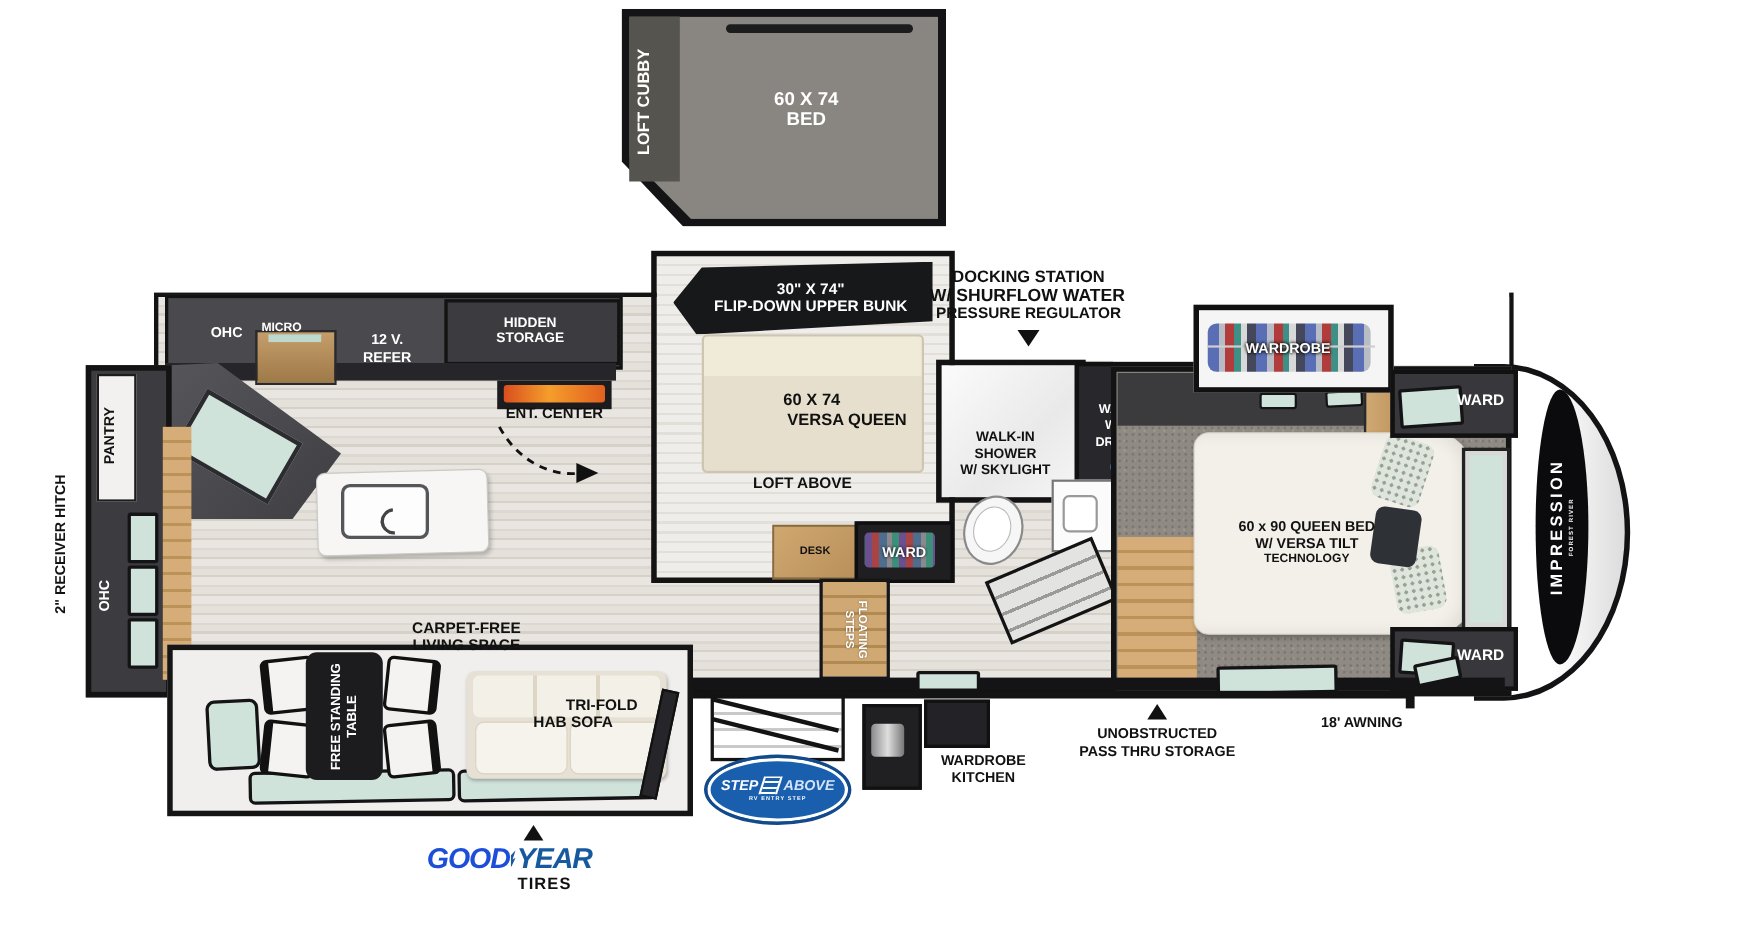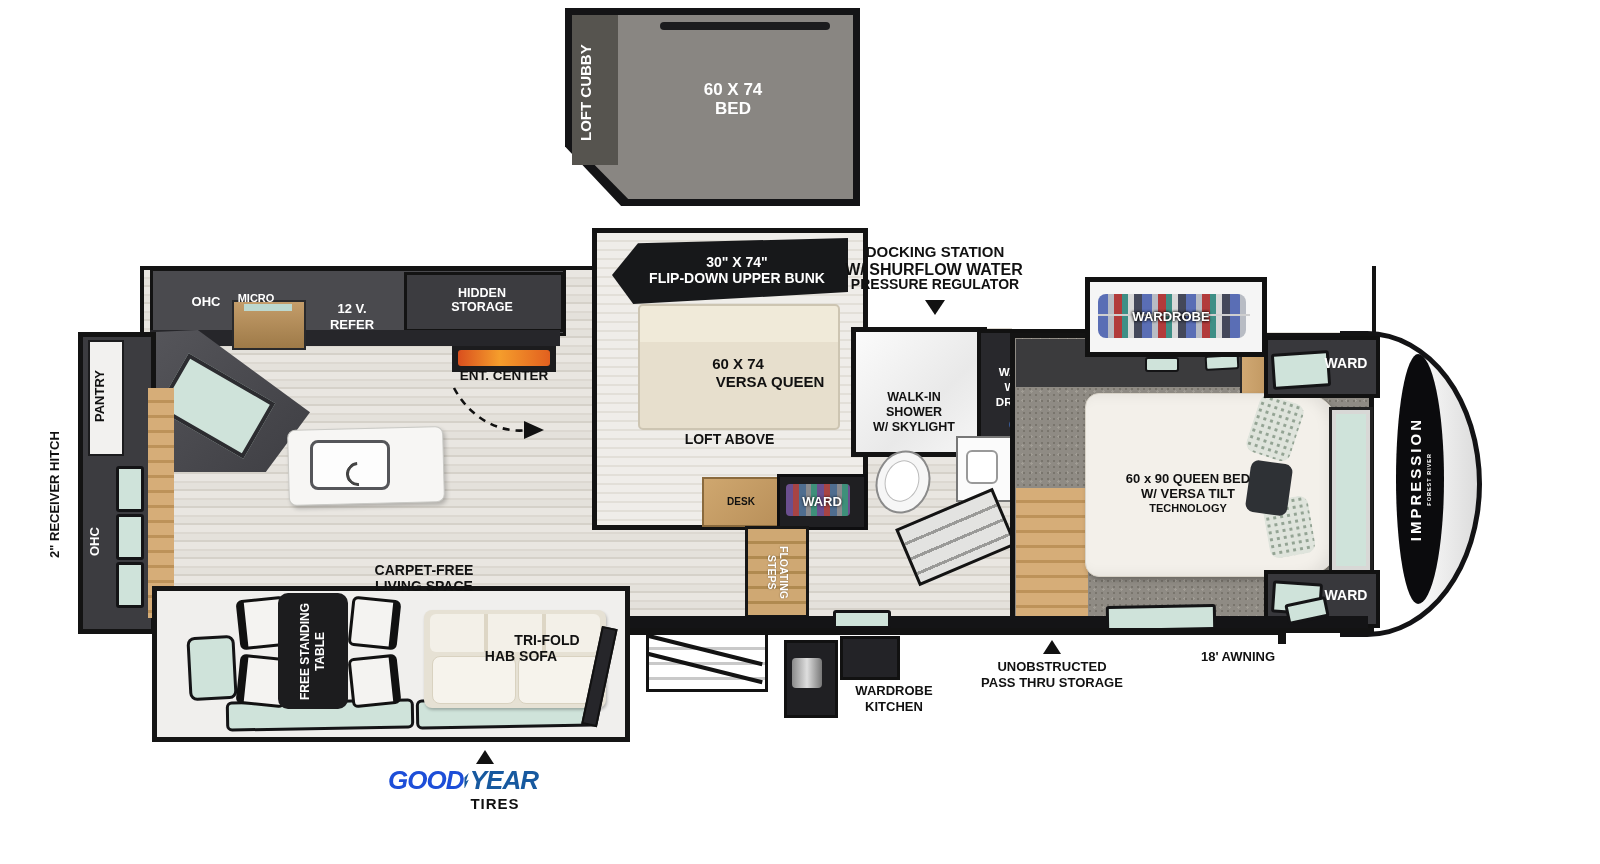--- a/index.html
+++ b/index.html
@@ -206,20 +206,31 @@
   <div class="abs lbl note" style="left:358px;top:563px;width:132px;font-size:14px;">CARPET-FREE</div>
   <div class="abs lbl note" style="left:358px;top:579px;width:132px;font-size:14px;">LIVING SPACE</div>
 
   <div class="abs" style="left:602px;top:626px;width:12px;height:96px;background:#26262a;border:2px solid #111;
               transform:rotate(12deg);transform-origin:top left;"></div>
   <div class="abs" style="left:646px;top:632px;width:116px;height:54px;border:3px solid #131313;
               background:repeating-linear-gradient(180deg,#ffffff 0 12px,#c9c9c9 12px 15px);"></div>
   <div class="abs" style="left:646px;top:648px;width:118px;height:4px;background:#131313;transform:rotate(14deg);"></div>
   <div class="abs" style="left:646px;top:666px;width:118px;height:4px;background:#131313;transform:rotate(14deg);"></div>
 
+  <div class="abs" style="left:640px;top:686px;width:128px;height:58px;background:#1a5fae;border:3px solid #134a8c;border-radius:50%;
+              box-shadow:inset 0 0 0 3px #fff,inset 0 0 0 7px #1a5fae;display:flex;flex-direction:column;align-items:center;justify-content:center;">
+    <div style="display:flex;align-items:center;gap:3px;">
+      <span class="lbl w" style="font-size:13px;font-style:italic;">STEP</span>
+      <span style="display:inline-block;width:13px;height:16px;transform:skewX(-18deg);
+                   border-left:2px solid #fff;border-right:2px solid #fff;
+                   background:repeating-linear-gradient(0deg,#fff 0 2px,transparent 2px 5px);"></span>
+      <span class="lbl" style="font-size:13px;font-style:italic;color:#d4e4f8;">ABOVE</span>
+    </div>
+    <span class="lbl w" style="font-size:5px;letter-spacing:1px;margin-top:2px;">RV ENTRY STEP</span>
+  </div>
 
   <div class="abs" style="left:784px;top:640px;width:48px;height:72px;background:#202023;border:3px solid #111;"></div>
   <div class="abs" style="left:792px;top:658px;width:30px;height:30px;background:linear-gradient(90deg,#8a8a8a,#dedede 50%,#777);border-radius:4px;"></div>
   <div class="abs" style="left:840px;top:636px;width:54px;height:38px;background:#232327;border:3px solid #111;"></div>
   <div class="abs lbl note" style="left:842px;top:684px;width:104px;font-size:13px;">WARDROBE</div>
   <div class="abs lbl note" style="left:842px;top:700px;width:104px;font-size:13px;">KITCHEN</div>
 
   <div class="abs lbl note" style="left:845px;top:244px;width:180px;font-size:15px;">DOCKING STATION</div>
   <div class="abs lbl note" style="left:844px;top:261px;width:180px;font-size:16px;">W/ SHURFLOW WATER</div>
   <div class="abs lbl note" style="left:845px;top:277px;width:180px;font-size:14px;">PRESSURE REGULATOR</div>

